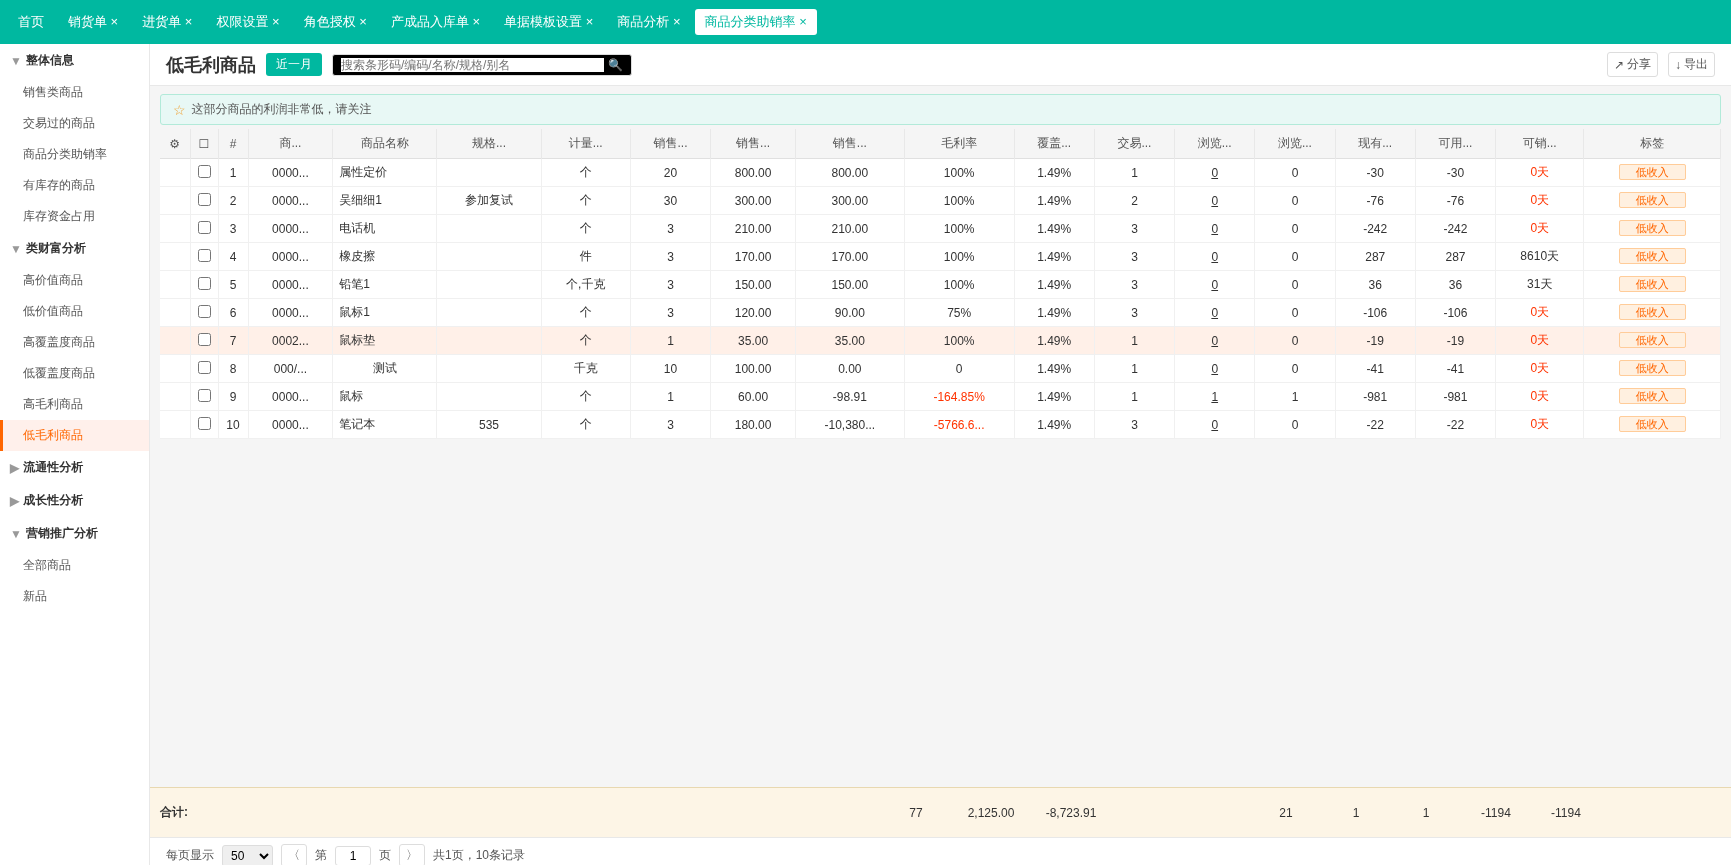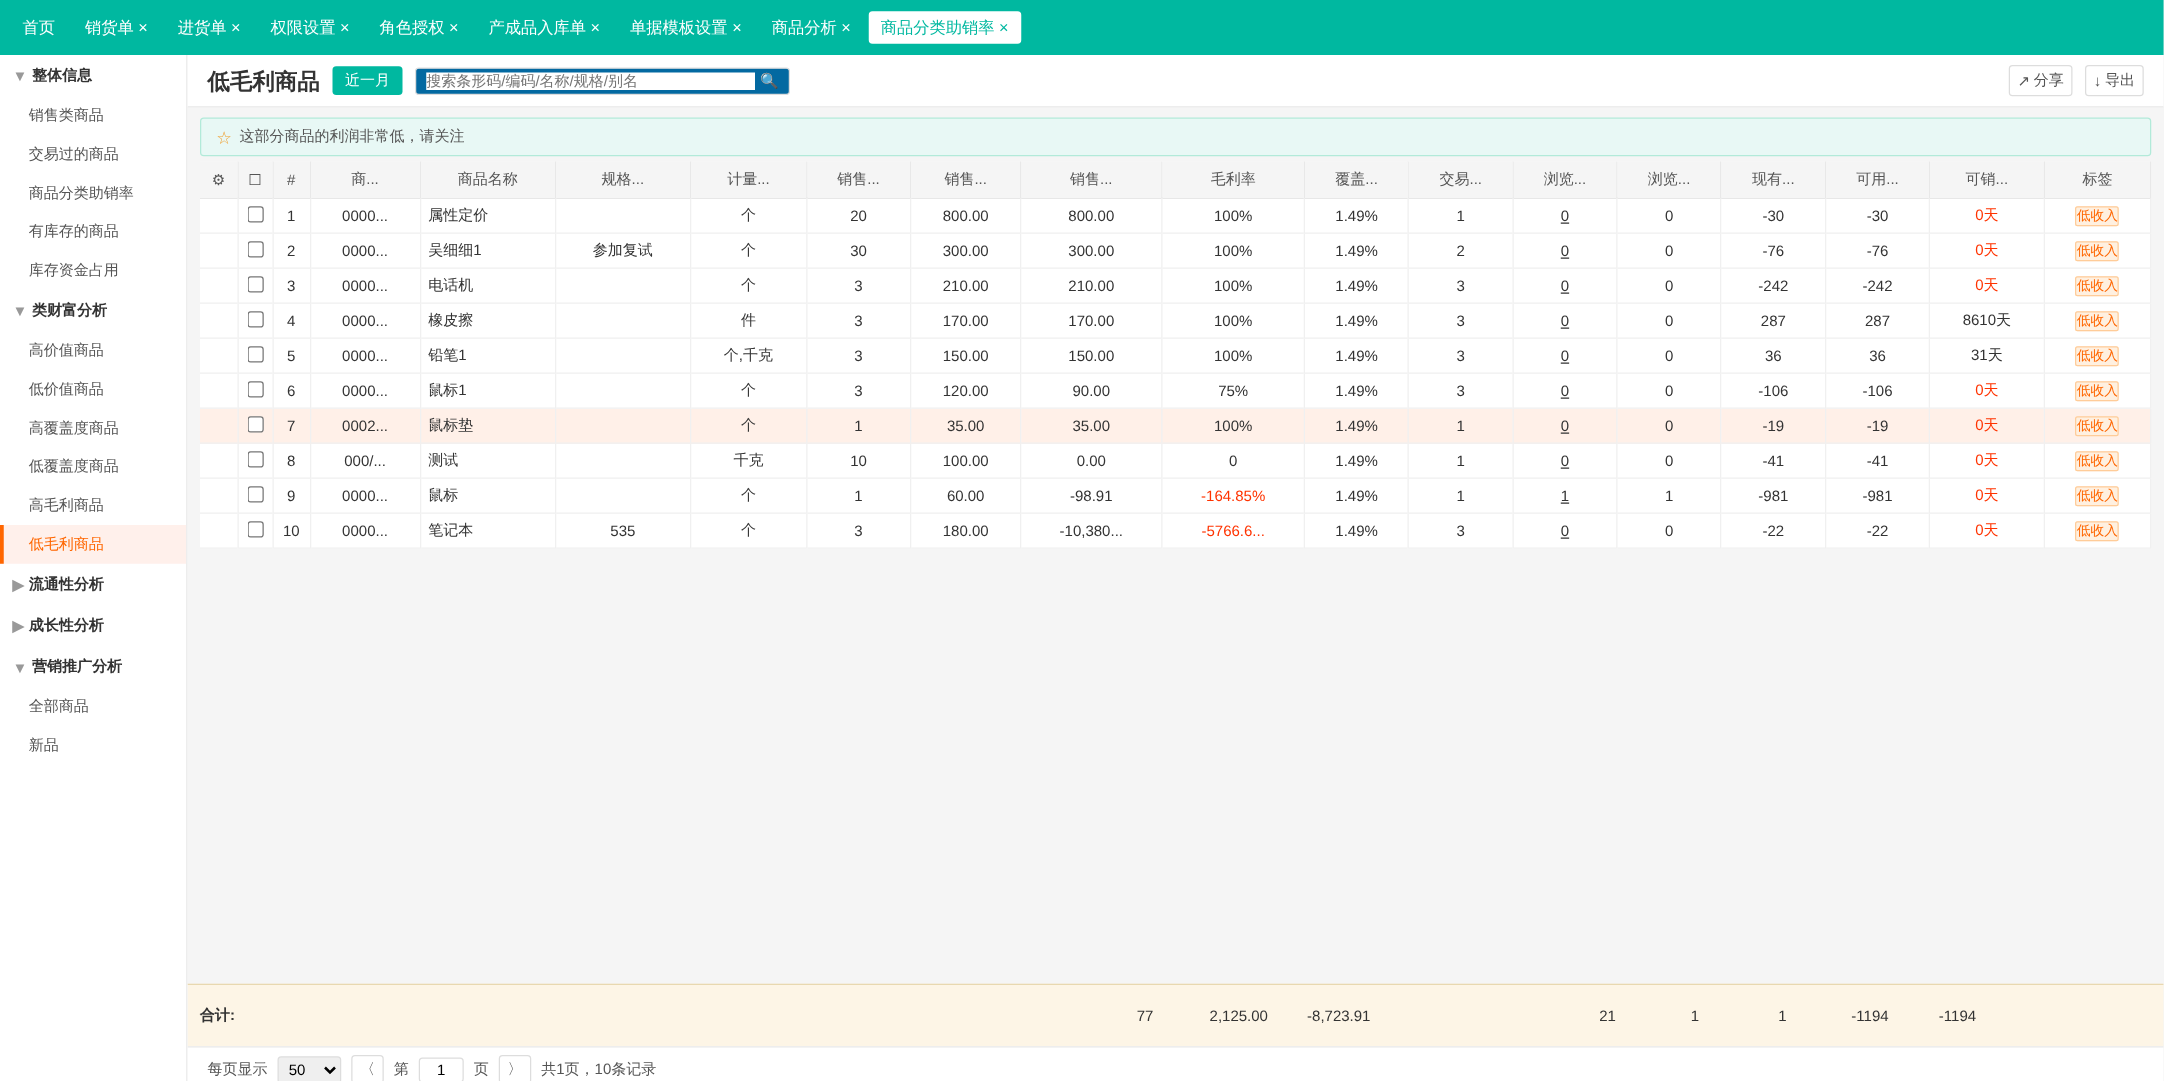--- a/index.html
+++ b/index.html
@@ -87,21 +87,21 @@
       padding: 3px 10px;
       cursor: pointer;
       font-size: 12px;
     }
     .search-box {
       display: flex;
       align-items: center;
       border: 1px solid #ddd;
       border-radius: 3px;
       padding: 3px 8px;
-      background: #0369a1;
+      background: #000000;
       flex: 1;
       max-width: 300px;
     }
     .search-box input {
       border: none;
       outline: none;
       font-size: 12px;
       color: #999;
       width: 100%;
     }
@@ -176,21 +176,21 @@
       text-align: center;
       color: #333;
       border-right: 1px solid #f0f0f0;
       white-space: nowrap;
     }
     .tag-badge {
       background: #fff0e0;
       color: #ff6600;
       border: 1px solid #ffcc99;
       border-radius: 2px;
-      padding: 1px 0;
+      padding: 1px 16px;
       font-size: 11px;
     }
     .red-text { color: #ff3300; }
     .underline { text-decoration: underline; }
     .col-settings { width: 30px; }
     .col-check { width: 28px; }
     .col-num { width: 30px; }
 
     
     .footer-total {
@@ -499,21 +499,21 @@
       <td>-19</td>
       <td>-19</td>
       <td class="red-text">0天</td>
       <td><span class="tag-badge">低收入</span></td>
     </tr>
             <tr>
       <td></td>
       <td><input type="checkbox" style=""></td>
       <td>8</td>
       <td>000/...</td>
-      <td style="text-align:left;">测试</td>
+      <td style="text-align:center;">测试</td>
       <td></td>
       <td>千克</td>
       <td>10</td>
       <td>100.00</td>
       <td>0.00</td>
       <td class="">0</td>
       <td>1.49%</td>
       <td>1</td>
       <td class="underline">0</td>
       <td>0</td>

